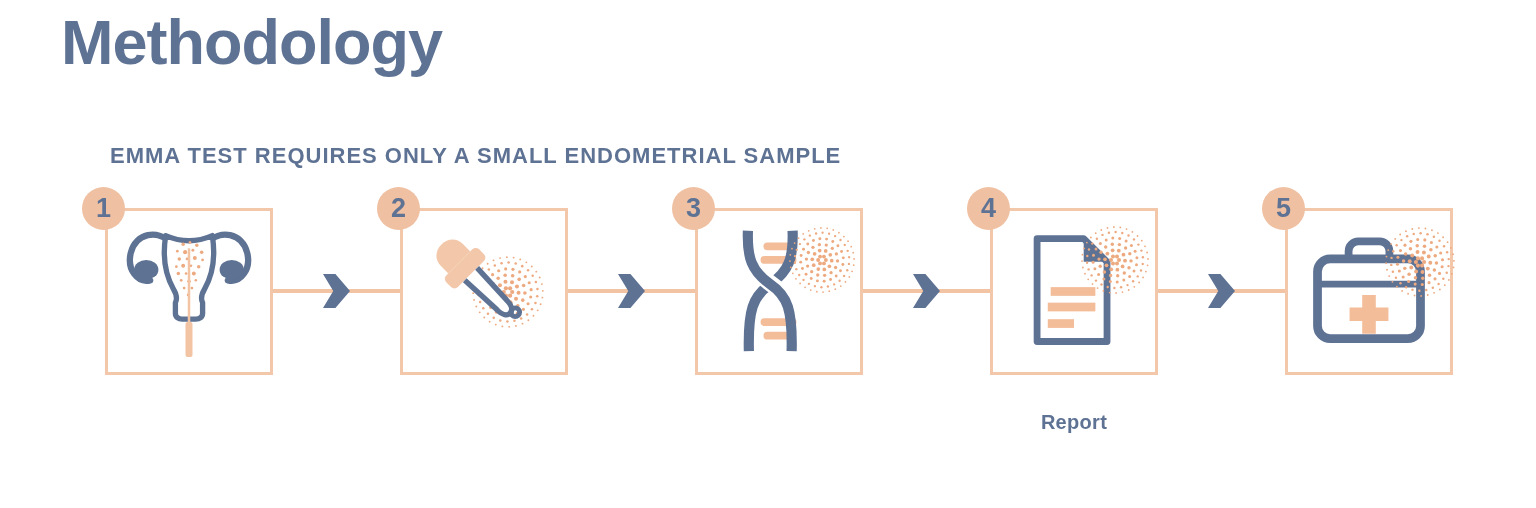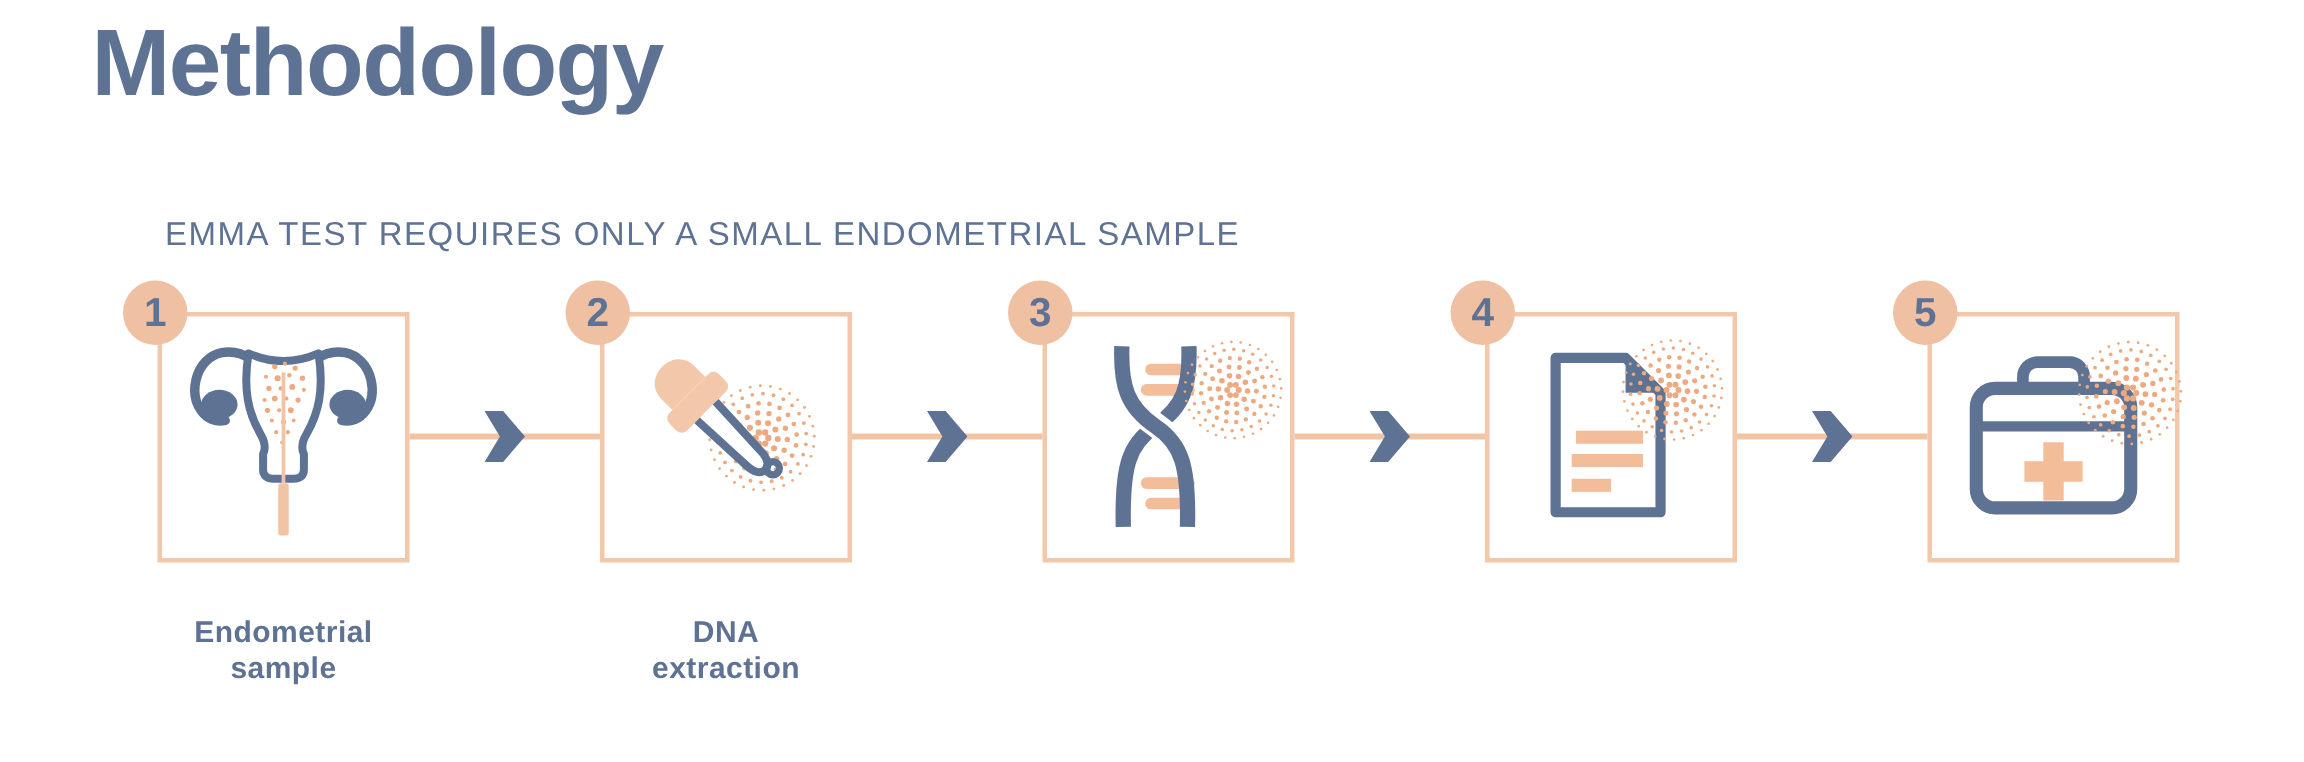--- a/index.html
+++ b/index.html
@@ -9,21 +9,21 @@
     position:relative; width:1536px; height:508px;
     background:var(--bg,#fff); overflow:hidden;padding-left:14px;
   }
   .title {
     position:absolute; left:61px; top:6px;
     font-size:63px; font-weight:800; letter-spacing:-1px;
     color:var(--slate);
   }
   .subtitle {
     position:absolute; left:110px; top:143px;
-    font-size:22px; font-weight:400; letter-spacing:1px;
+    font-size:22px; font-weight:700; letter-spacing:1px;
     color:var(--slate);
   }
   .step { position:absolute; top:208px; width:168px; height:167px; }
   .box {
     position:absolute; left:0; top:0; width:168px; height:167px;
     background:#fff; border:3px solid var(--peach);
   }
   .badge {
     position:absolute; left:-23px; top:-21px; width:43px; height:43px;
     border-radius:50%; background:var(--peach-badge);
@@ -90,22 +90,20 @@
             <circle cx="70" cy="60" r="1.8"></circle>
             <circle cx="77" cy="59" r="1.3"></circle>
           <circle cx="65" cy="67" r="1.4"></circle>
             <circle cx="73" cy="67" r="1.4"></circle>
             <circle cx="69" cy="74" r="1.3"></circle>
         </g>
         <rect x="68.7" y="26" width="2.6" height="76" fill="var(--peach-line)"></rect>
         <rect x="66.4" y="102" width="7.2" height="36" rx="2" fill="var(--peach-line)"></rect>
       </svg>
     </div>
-    <div class="label">Endometrial
-sample</div>
   </div>
 
   <div class="step" style="left:400px">
     <div class="badge">2</div>
     <div class="box">
       <div class="halo" style="left:67px;top:43px"><svg width="76" height="76" viewBox="0 0 72 72">
             <circle cx="40.0" cy="36.0" r="2" fill="var(--dots)"></circle>
             <circle cx="38.0" cy="39.5" r="2" fill="var(--dots)"></circle>
             <circle cx="34.0" cy="39.5" r="2" fill="var(--dots)"></circle>
             <circle cx="32.0" cy="36.0" r="2" fill="var(--dots)"></circle>
@@ -216,22 +214,20 @@
           </svg></div>
       <svg class="icon" viewBox="0 0 140 140">
         <g transform="rotate(-45 70 66)">
           <path d="M54,30 L54,19 C54,10 61,4 70,4 C79,4 86,10 86,19 L86,30 Z" fill="var(--peach)"></path>
           <rect x="46" y="30" width="48" height="17" rx="5" fill="var(--peach)"></rect>
           <path d="M61,47 L63,92 C63,100 66,104 70,104 C74,104 77,100 77,92 L79,47" fill="#fff" stroke="var(--slate)" stroke-width="5.5"></path>
           <circle cx="74.5" cy="107" r="4.5" fill="none" stroke="var(--slate)" stroke-width="5"></circle>
         </g>
       </svg>
     </div>
-    <div class="label">DNA
-extraction</div>
   </div>
 
   <div class="step" style="left:695px">
     <div class="badge">3</div>
     <div class="box">
       <svg class="icon" viewBox="0 0 140 140">
         <g fill="var(--peach-deep)">
           <rect x="54" y="20" width="32" height="8" rx="4"></rect>
           <rect x="51" y="34" width="37" height="8" rx="4"></rect>
           <rect x="51" y="98" width="37" height="8" rx="4"></rect>
@@ -470,20 +466,21 @@
             <circle cx="24.4" cy="66.9" r="0.9" fill="var(--dots)"></circle>
             <circle cx="18.6" cy="64.1" r="0.9" fill="var(--dots)"></circle>
             <circle cx="13.5" cy="60.1" r="0.9" fill="var(--dots)"></circle>
             <circle cx="9.2" cy="55.3" r="0.9" fill="var(--dots)"></circle>
             <circle cx="6.0" cy="49.7" r="0.9" fill="var(--dots)"></circle>
             <circle cx="3.9" cy="43.5" r="0.9" fill="var(--dots)"></circle>
             <circle cx="3.0" cy="37.1" r="0.9" fill="var(--dots)"></circle>
             <circle cx="3.4" cy="30.7" r="0.9" fill="var(--dots)"></circle>
           </svg></div>
     </div>
+    <div class="label">Report</div>
   </div>
 
   <div class="step" style="left:1285px">
     <div class="badge">5</div>
     <div class="box">
       <svg class="icon" viewBox="0 0 140 140">
         <rect x="49" y="19" width="42" height="26" rx="10" fill="none" stroke="var(--slate)" stroke-width="8"></rect>
         <rect x="17" y="37" width="106" height="82" rx="13" fill="#fff" stroke="var(--slate)" stroke-width="9"></rect>
         <line x1="19" y1="63" x2="121" y2="63" stroke="var(--slate)" stroke-width="7"></line>
         <path d="M63,74 H77 V87 H90 V101 H77 V114 H63 V101 H50 V87 H63 Z" fill="var(--peach-deep)"></path>

